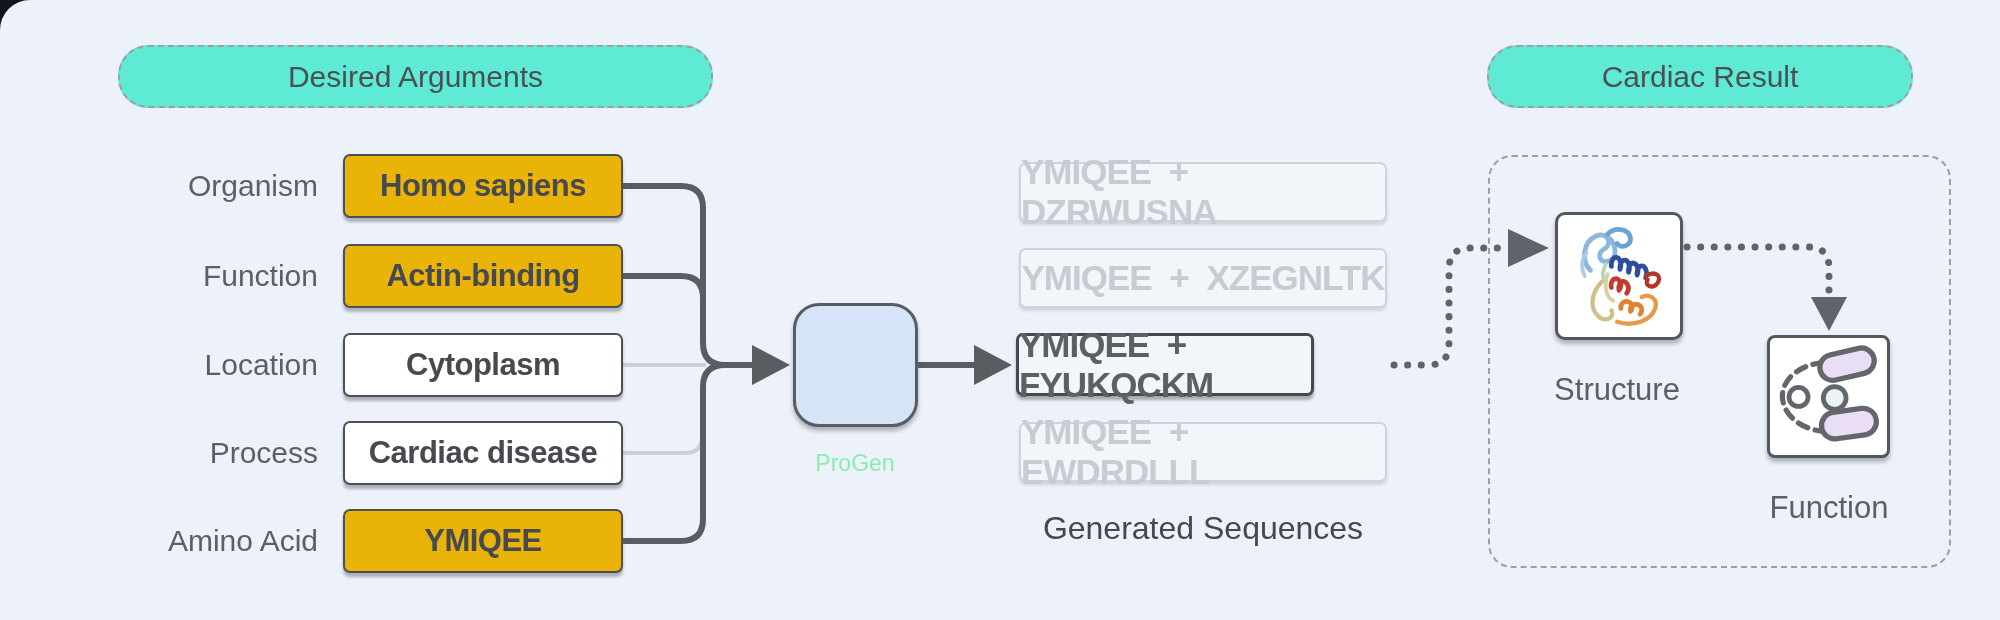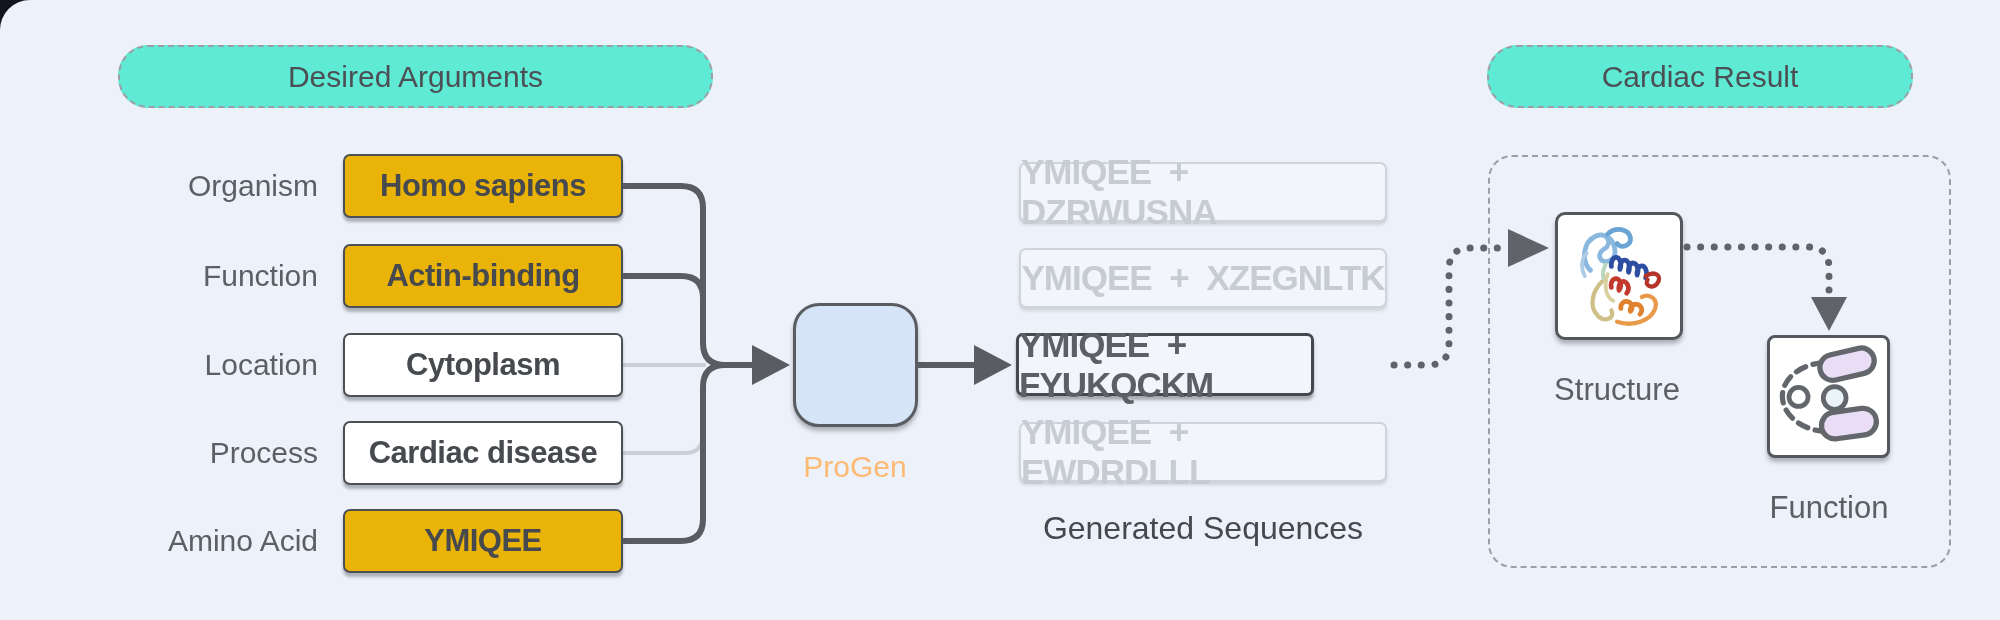--- a/index.html
+++ b/index.html
@@ -26,21 +26,21 @@
   .argbox.plain{background:#ffffff;}
 
   
   .wires{position:absolute;left:0;top:0;z-index:1;}
 
   
   .progen{position:absolute;left:793px;top:303px;width:125px;height:124px;border:3px solid #595d62;
           border-radius:26px;background:#d5e4f6;box-shadow:0 4px 4px rgba(96,100,108,0.45);
           box-sizing:border-box;z-index:2;}
   .progenlabel{position:absolute;left:755px;top:450px;width:200px;text-align:center;
-               font-size:30px;color:#fdba74;z-index:2;}
+               font-size:23px;color:#86efac;z-index:2;}
 
   
   .seqbox{position:absolute;left:1019px;width:368px;height:60px;border:2px solid #cfd4da;border-radius:7px;
           background:#f2f5fa;display:flex;align-items:center;justify-content:center;
           font-size:35px;font-weight:bold;letter-spacing:-1px;word-spacing:9px;color:#c7ccd3;
           box-shadow:0 3px 3px rgba(96,100,108,0.2);box-sizing:border-box;z-index:2;}
   .seqbox.selected{left:1016px;width:298px;height:63px;border:3px solid #45494e;color:#5c6065;
                    box-shadow:0 4px 3px rgba(96,100,108,0.5);}
   .seqcaption{position:absolute;left:1003px;top:510px;width:400px;text-align:center;
               font-size:32px;color:#45484d;z-index:2;}

